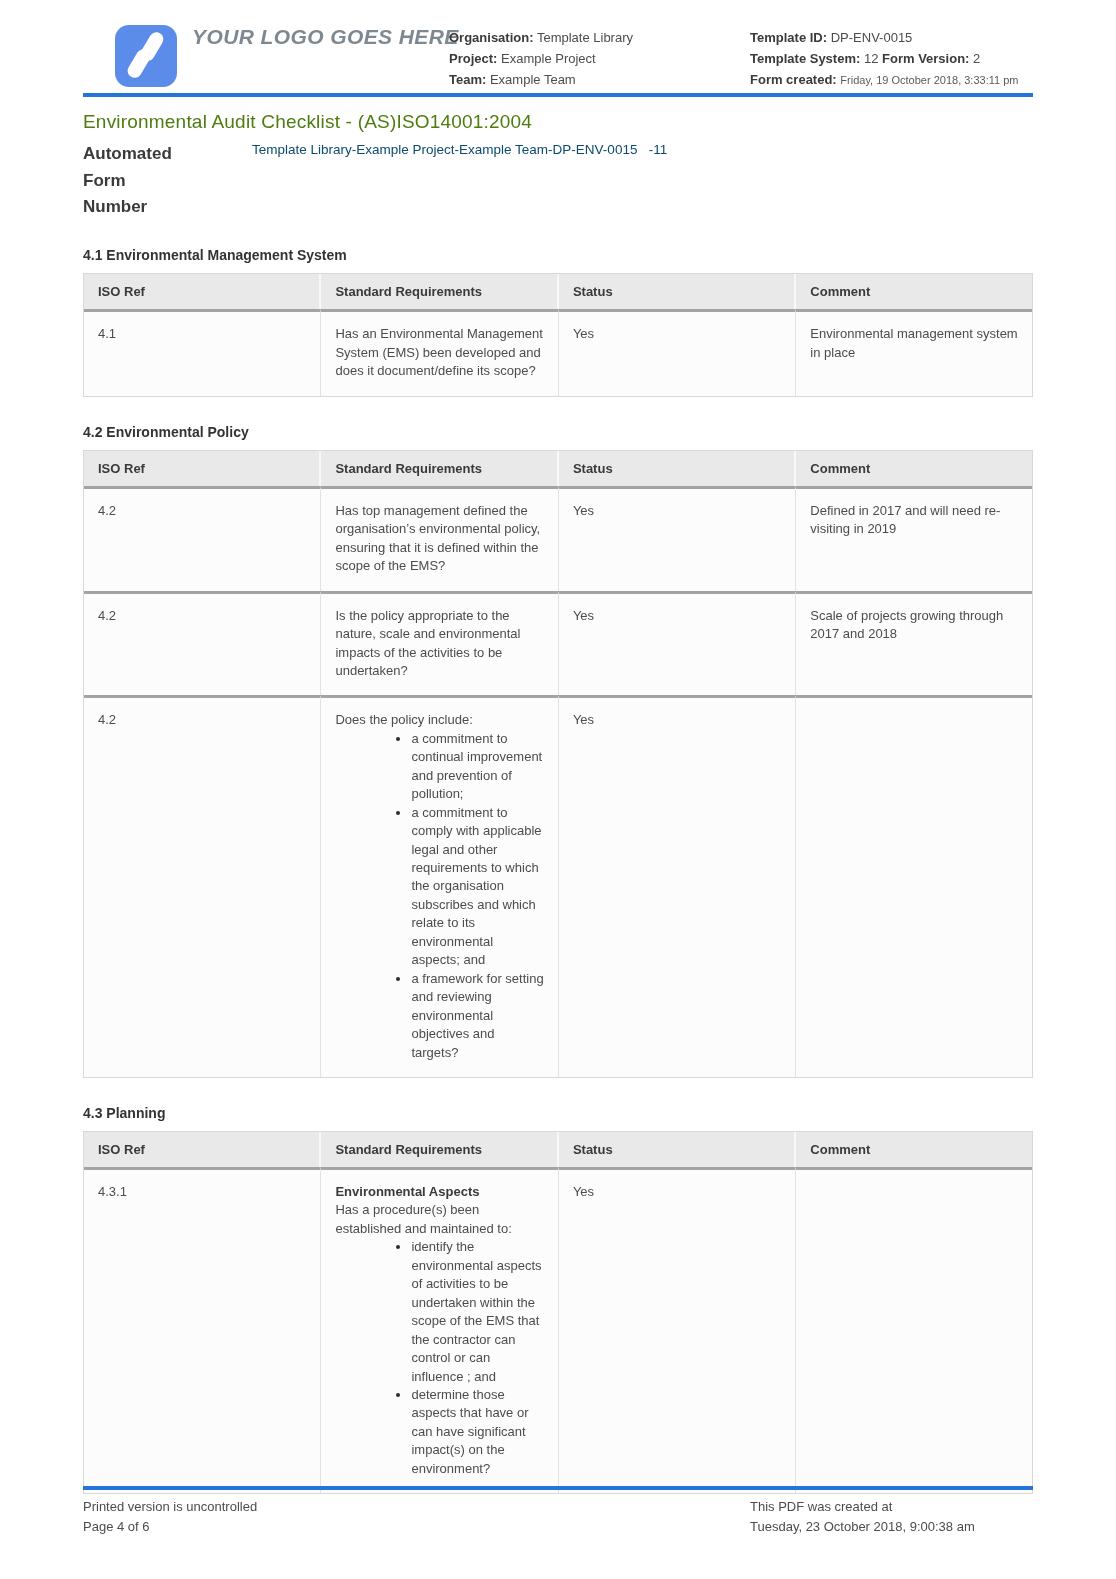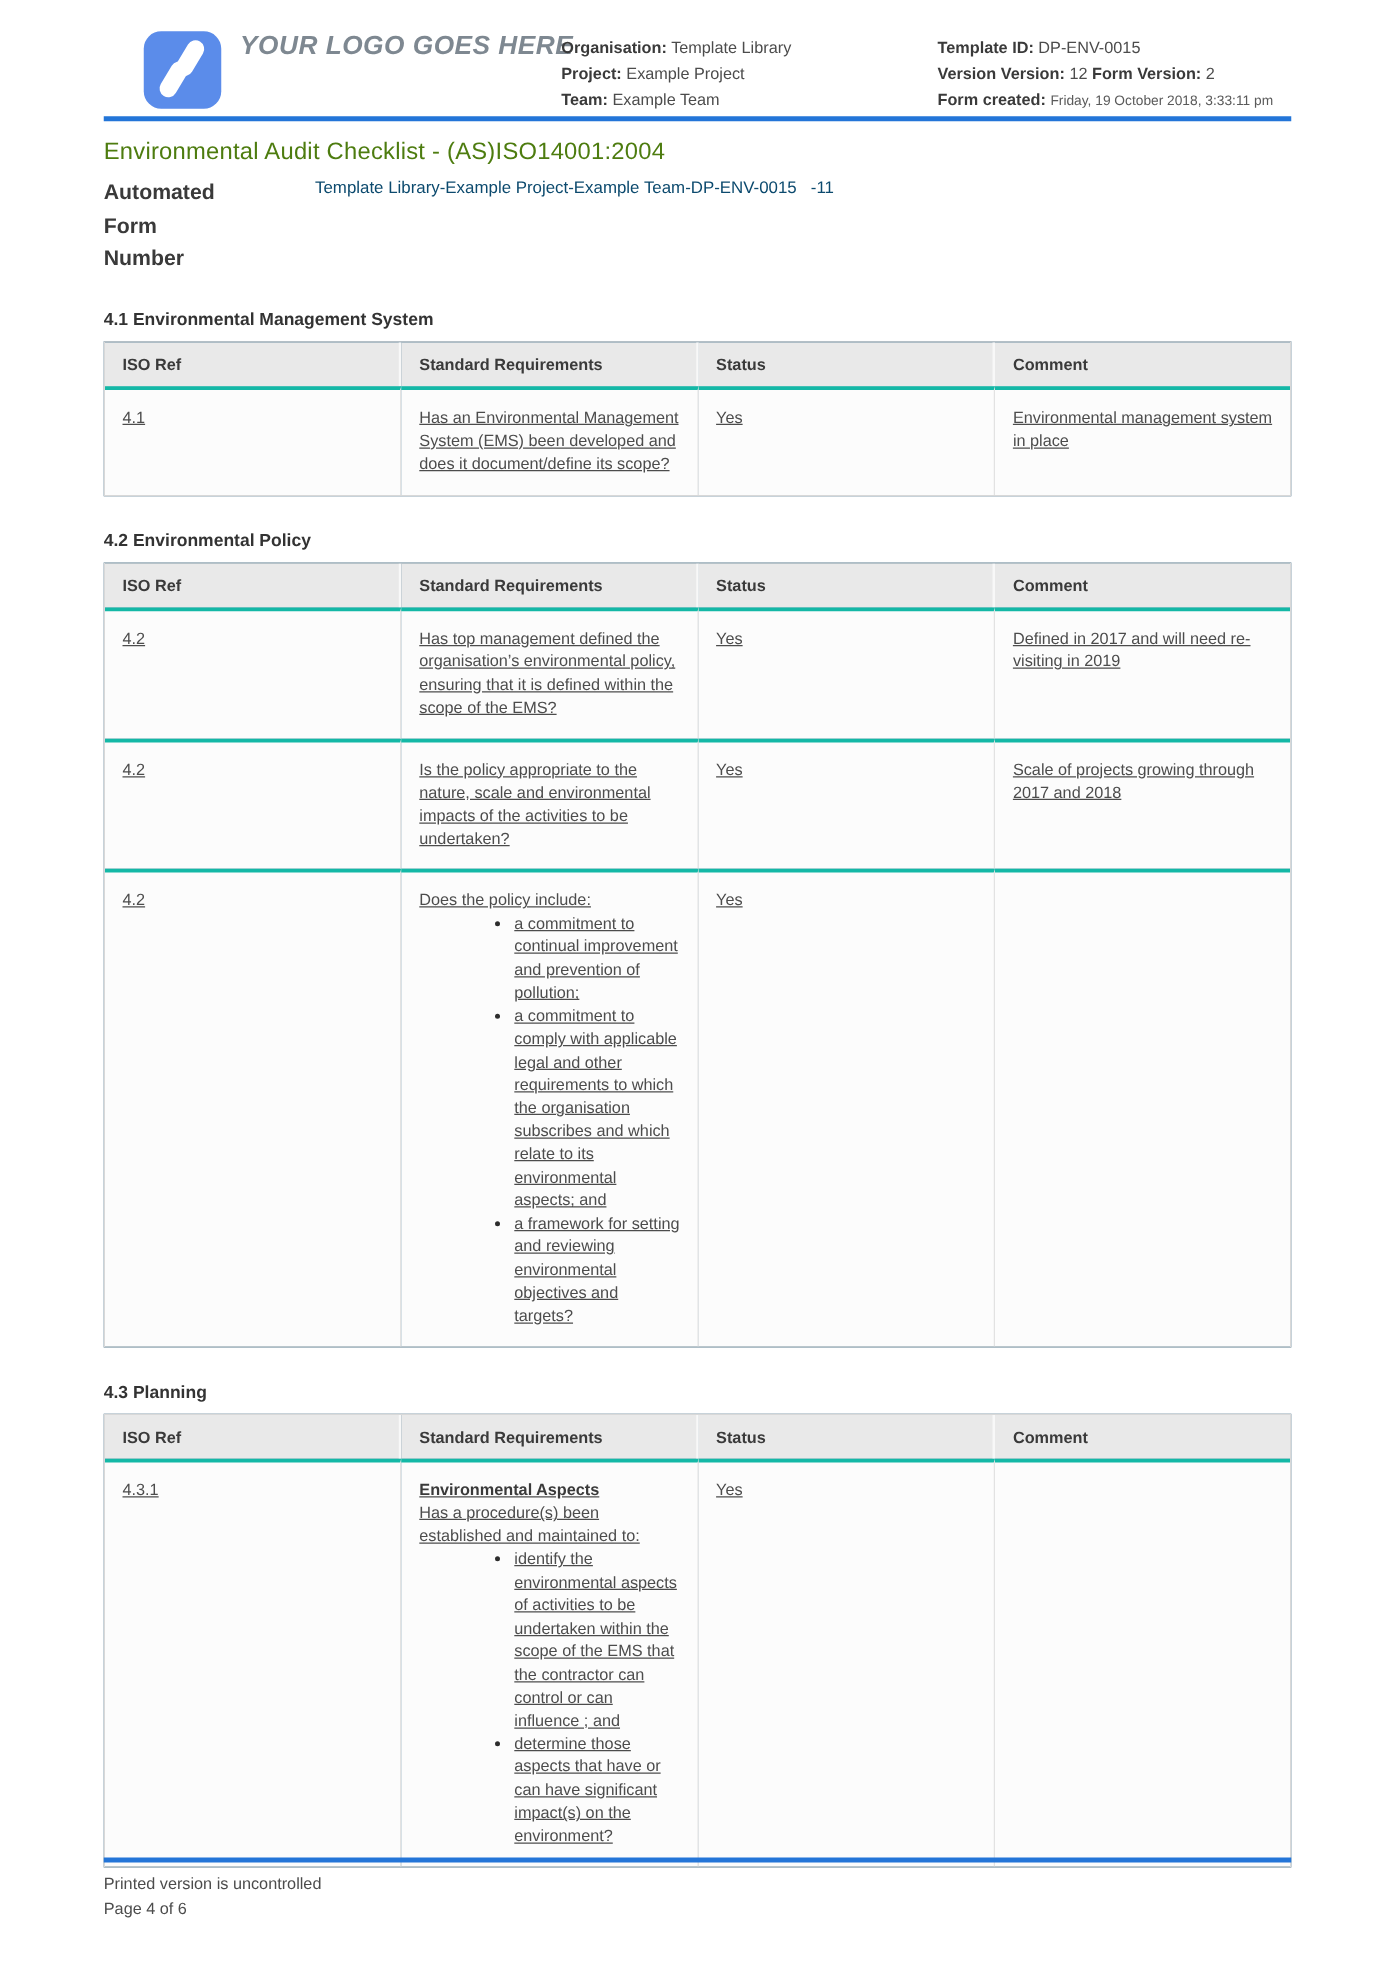--- a/index.html
+++ b/index.html
@@ -26,21 +26,21 @@
   h1.doc-title { margin:14px 0 8px 0; font-weight:400; font-size:19px; color:#4d7c0f; letter-spacing:0.2px; }
   .form-number-row { display:flex; }
   .fn-label { width:100px; margin-right:69px; font-weight:bold; font-size:17px; color:#3a3a3a; line-height:1.55; }
   .fn-value { font-size:13.5px; color:#0c4a6e; padding-top:1px; white-space:pre-wrap; }
 
   
   .section-heading { font-size:14px; font-weight:bold; color:#333333; margin:27px 0 10px 0; }
   table.checklist-table { width:100%; border-collapse:separate; border-spacing:0; table-layout:fixed; border:1px solid #d8d8d8; background:#0c4a6e; }
   table.checklist-table th { width:25%; background:#e9e9e9; text-align:left; font-size:13px; font-weight:bold; color:#3a3a3a; padding:10px 14px; border-right:2px solid #f8f8f8; }
   table.checklist-table th:last-child { border-right:none; }
-  table.checklist-table td { vertical-align:top; font-size:13px; line-height:1.42; color:#4c4c4c; padding:13px 14px 15px 14px; border-top:3px solid #14b8a6; border-right:1px solid #e2e2e2; background:#fcfcfc;text-decoration:underline; }
+  table.checklist-table td { vertical-align:top; font-size:13px; line-height:1.42; color:#4c4c4c; padding:13px 14px 15px 14px; border-top:3px solid #a3a3a3; border-right:1px solid #e2e2e2; background:#fcfcfc; }
   table.checklist-table td:last-child { border-right:none; }
   .req-title { font-weight:bold; color:#3a3a3a; }
   .req-intro { margin:0; }
   ul.req-bullets { margin:0; padding-left:76px; }
   ul.req-bullets li { margin:0; }
   ul.req-bullets li::marker { color:#2d2d2d; }
 
   
   .doc-footer { position:absolute; left:83px; right:83px; top:1486px; }
   .footer-cols { display:flex; padding-top:7px; font-size:13px; line-height:1.5; color:#4c4c4c; }
@@ -68,21 +68,21 @@
         </div>
         <span class="logo-text">YOUR LOGO GOES HERE</span>
       </div>
       <div class="header-mid">
         <div class="meta-line"><b>Organisation:</b> <span>Template Library</span></div>
         <div class="meta-line"><b>Project:</b> <span>Example Project</span></div>
         <div class="meta-line"><b>Team:</b> <span>Example Team</span></div>
       </div>
       <div class="header-right">
         <div class="meta-line"><b>Template ID:</b> <span>DP-ENV-0015</span></div>
-        <div class="meta-line"><b>Version Version:</b> <span>12</span> <b>Form Version:</b> <span>2</span></div>
+        <div class="meta-line"><b>Template System:</b> <span>12</span> <b>Form Version:</b> <span>2</span></div>
         <div class="meta-line"><b>Form created:</b> <span class="created-value">Friday, 19 October 2018, 3:33:11 pm</span></div>
       </div>
     </header>
 
     <div class="blue-rule"></div>
 
     <h1 class="doc-title">Environmental Audit Checklist - (AS)ISO14001:2004</h1>
 
     <div class="form-number-row">
       <div class="fn-label">Automated Form Number</div>
@@ -189,15 +189,19 @@
 
   </div>
 
   <footer class="doc-footer">
     <div class="blue-rule" style="margin-top:0;"></div>
     <div class="footer-cols">
       <div class="f-mid">
         <div>Printed version is uncontrolled</div>
         <div>Page 4 of 6</div>
       </div>
+      <div class="f-right">
+        <div>This PDF was created at</div>
+        <div>Tuesday, 23 October 2018, 9:00:38 am</div>
+      </div>
     </div>
   </footer>
 </div>
 
 </body></html>

